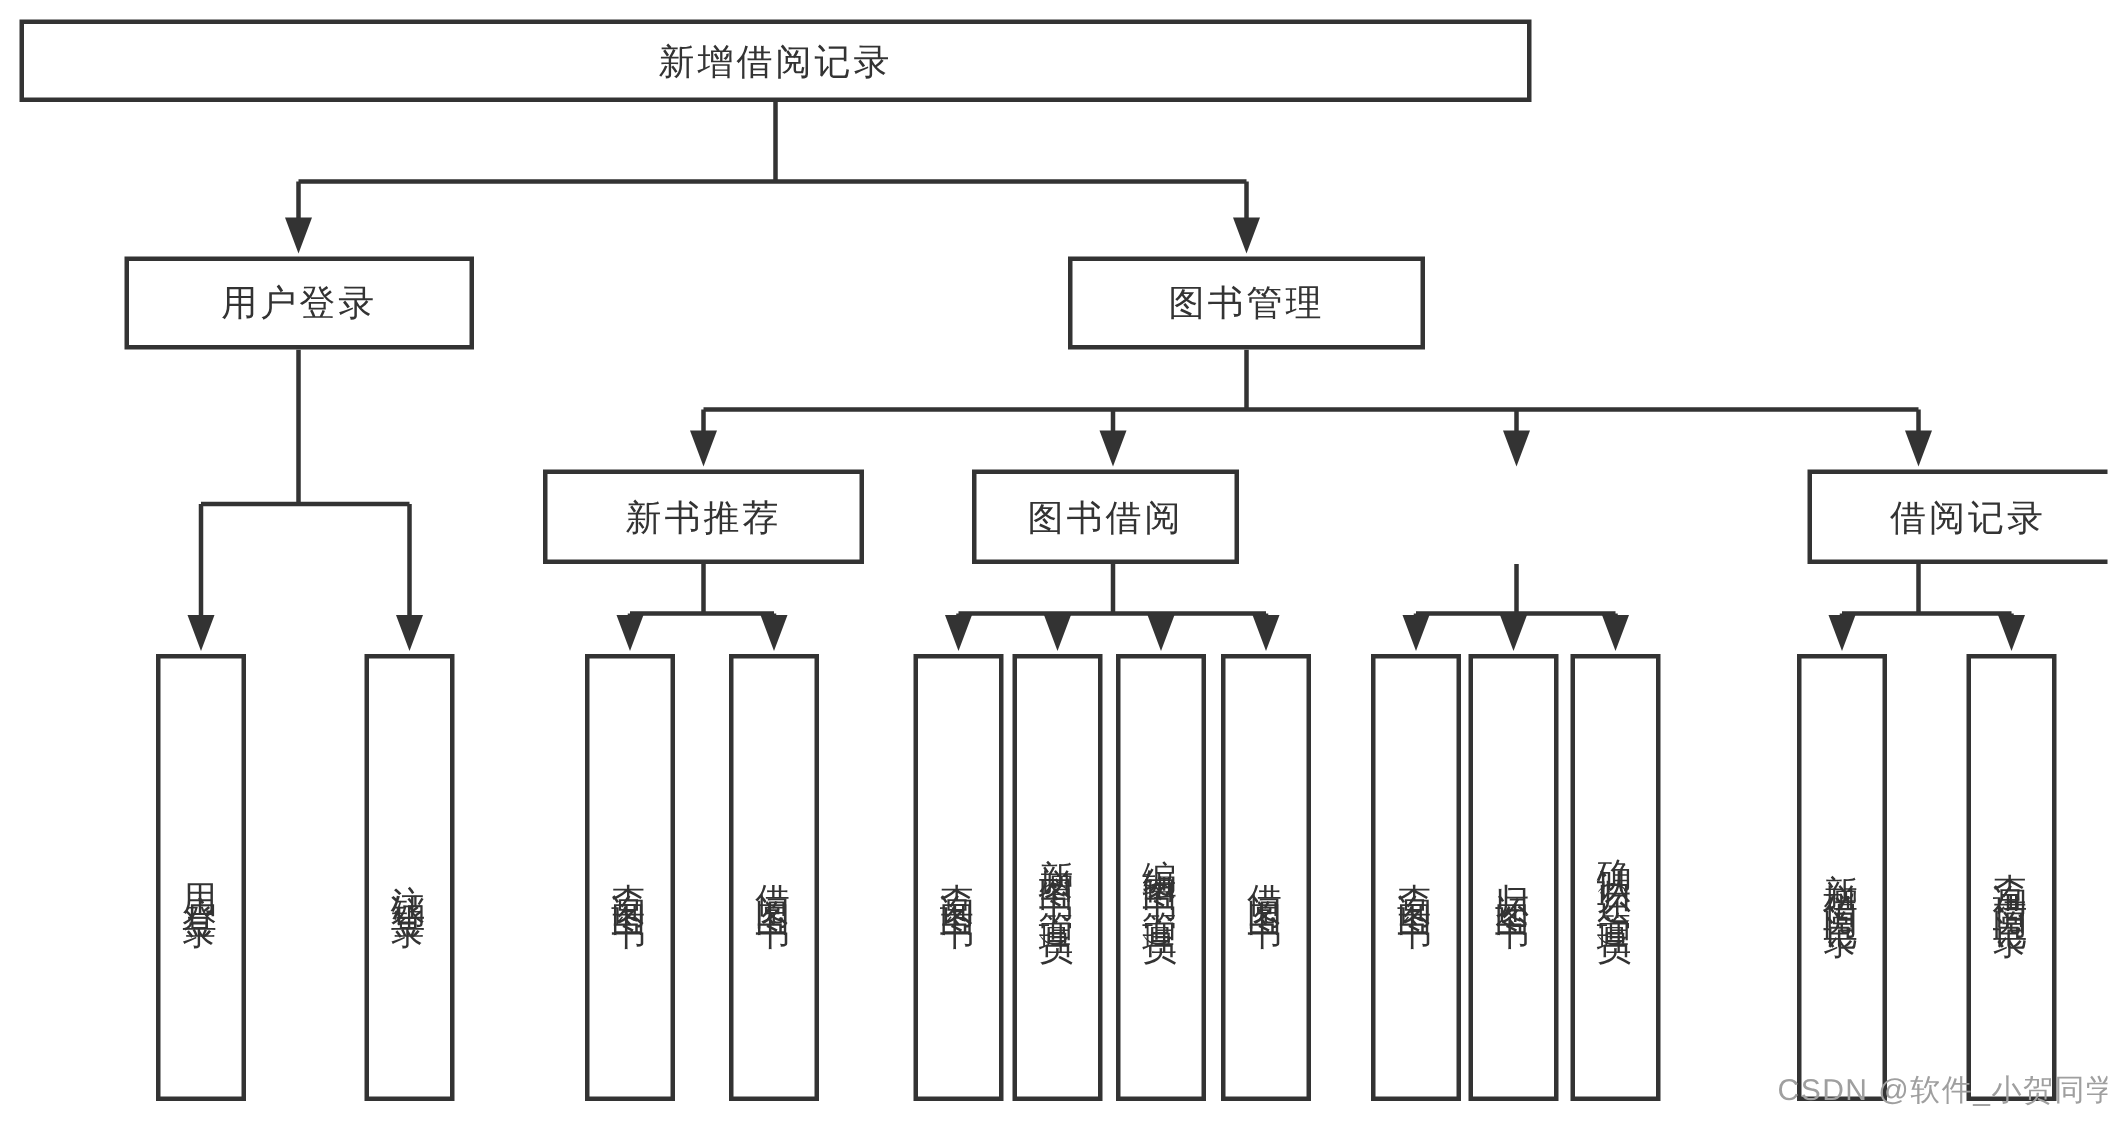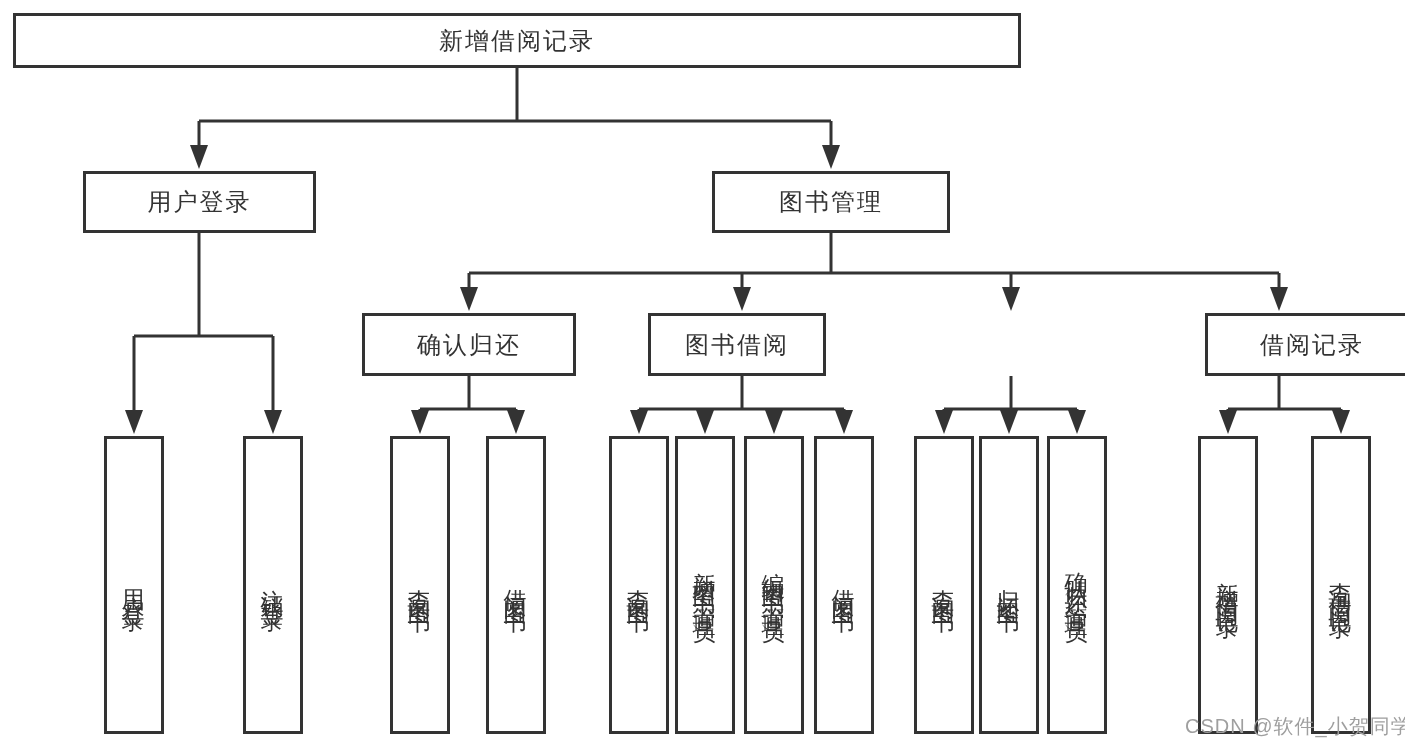--- a/index.html
+++ b/index.html
@@ -78,21 +78,21 @@
       <polygon points="1219,410 1237,410 1228,434" fill="#333333"></polygon>
       <polygon points="1332,410 1350,410 1341,434" fill="#333333"></polygon>
     </g>
   </svg>
 
   <div class="node node-h" style="left:13px;top:13px;width:1008px;height:55px;">新增借阅记录</div>
 
   <div class="node node-h" style="left:83px;top:171px;width:233px;height:62px;">用户登录</div>
   <div class="node node-h" style="left:712px;top:171px;width:238px;height:62px;">图书管理</div>
 
-  <div class="node node-h" style="left:362px;top:313px;width:214px;height:63px;">确认归还</div>
+  <div class="node node-h" style="left:362px;top:313px;width:214px;height:63px;">新书推荐</div>
   <div class="node node-h" style="left:648px;top:313px;width:178px;height:63px;">图书借阅</div>
   <div class="node node-h" style="left:1172px;top:313px;width:214px;height:63px;margin-left:33px;">借阅记录</div>
 
   <div class="node node-v" style="left:104px;top:436px;width:60px;height:298px;">
     <span class="vtext">用户登录</span>
   </div>
   <div class="node node-v" style="left:243px;top:436px;width:60px;height:298px;">
     <span class="vtext">注销登录</span>
   </div>
 

